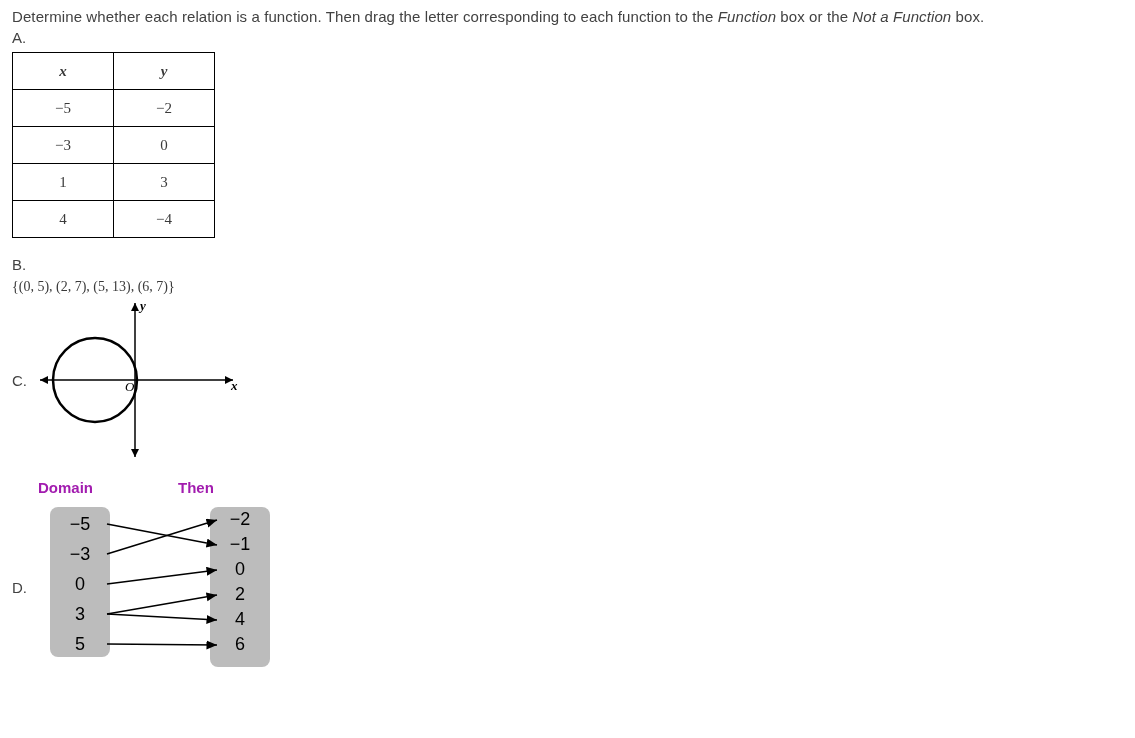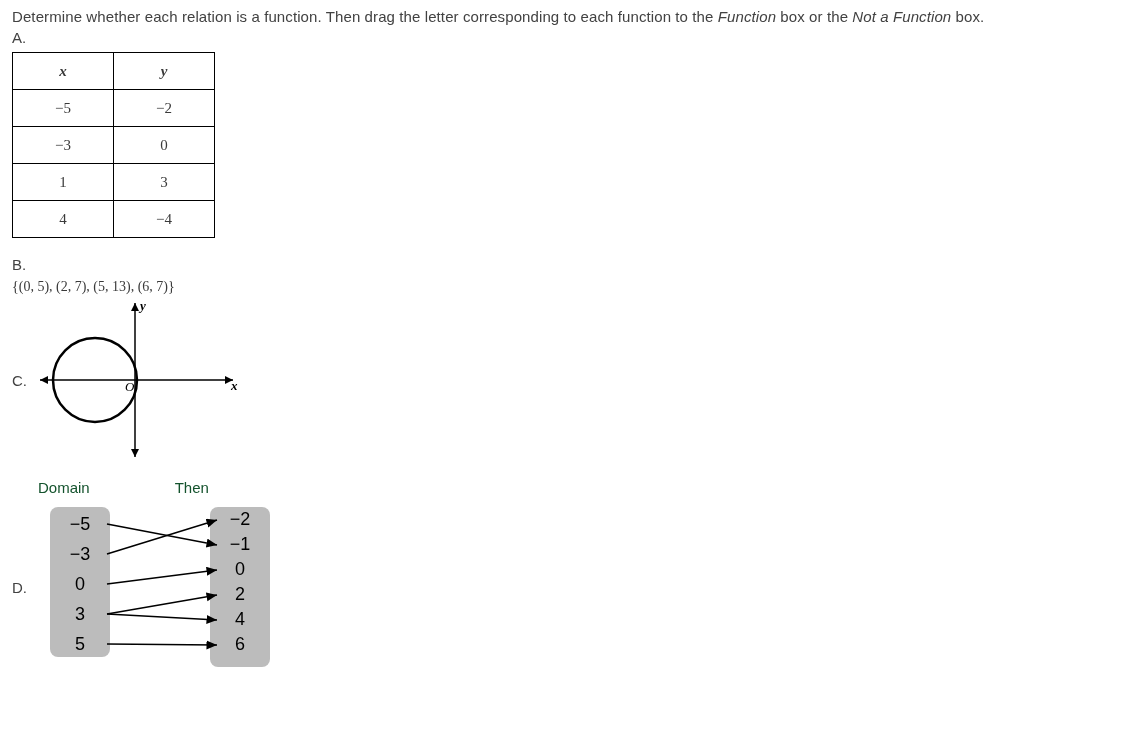--- a/index.html
+++ b/index.html
@@ -60,24 +60,24 @@
     display: flex;
     align-items: center;
     gap: 8px;
   }
   .d-row .label-letter {
     margin: 0;
   }
   .map-headers {
     display: flex;
     gap: 85px;
-    font-weight: normal;
+    font-weight: bold;
     font-size: 15px;
     margin: 14px 0 6px 26px;
-    color: #14532d;
+    color: #a21caf;
   }
 </style>
 </head>
 <body>
 
 <div class="prompt">
   <span>Determine whether each relation is a function. Then drag the letter corresponding to each function to the </span><span class="ital">Function</span><span> box or the </span><span class="ital">Not a Function</span><span> box.</span>
 </div>
 
 <div class="label-letter">A.</div>

